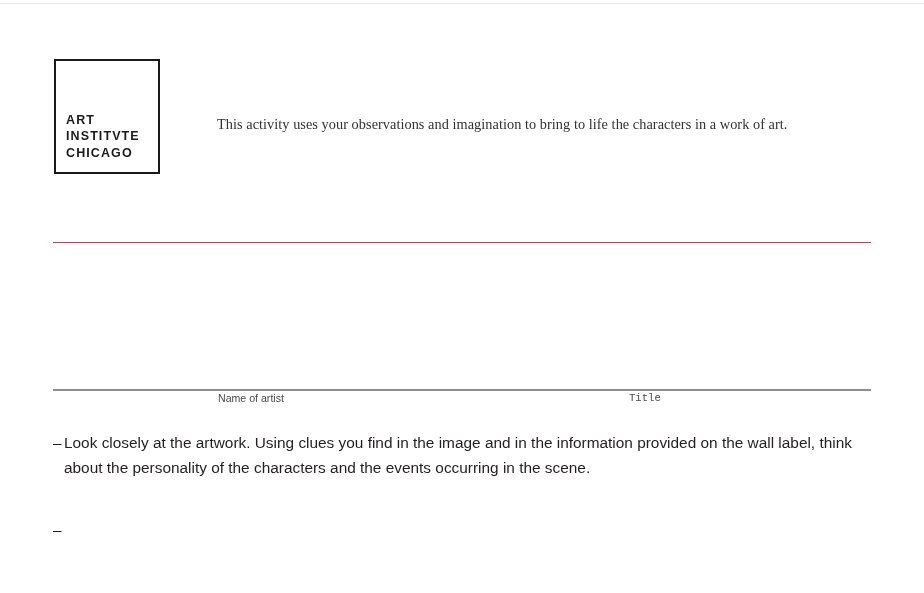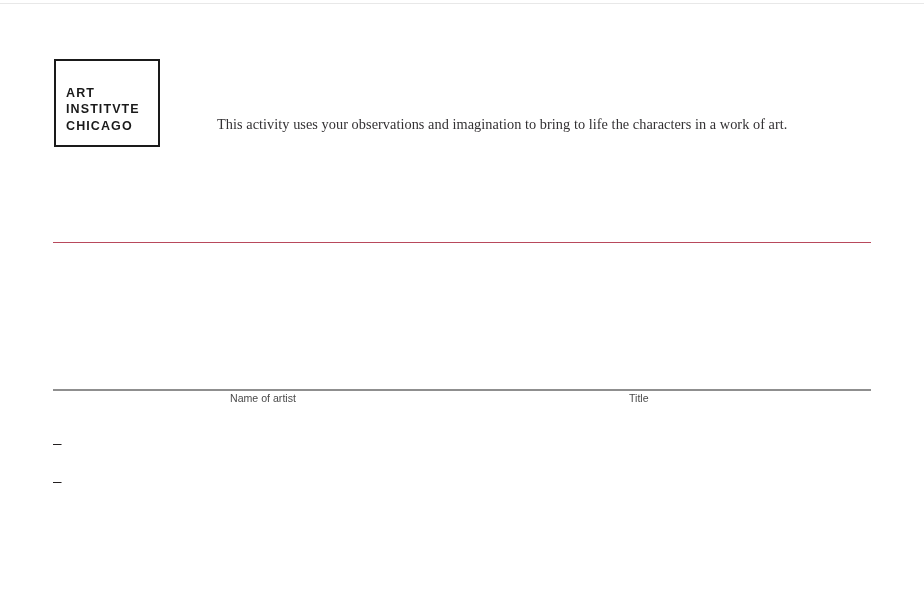--- a/index.html
+++ b/index.html
@@ -35,21 +35,21 @@
     width: 924px;
     height: 593px;
   }
 
   
   .logo-box {
     position: absolute;
     left: 54px;
     top: 59px;
     width: 106px;
-    height: 88px;
+    height: 115px;
     border: 2px solid #1a1a1a;
     box-sizing: border-box;
     background: #ffffff;
     padding-left: 24px;
   }
   .logo-text {
     position: absolute;
     left: 10px;
     bottom: 11px;
     font-family: "Liberation Sans", "DejaVu Sans", sans-serif;
@@ -115,22 +115,22 @@
 
   
   .field-caption {
     position: absolute;
     top: 392px;
     font-size: 10.6px;
     line-height: 13px;
     color: #4a4a4a;
     white-space: nowrap;
   }
-  .field-caption.artist { left: 218px; margin-left: 12px; }
-  .field-caption.title  { left: 629px; }
+  .field-caption.artist { left: 218px; }
+  .field-caption.title  { left: 629px; font-family: Liberation Mono, monospace; }
 
   
   .steps {
     position: absolute;
     left: 53px;
     top: 431px;
     width: 812px;
     margin: 0;
     padding: 0;
     list-style: none;
@@ -172,19 +172,20 @@
   <div class="rule-accent"></div>
 
 
   <div class="rule-field"></div>
   <div class="field-caption artist">Name of artist</div>
   <div class="field-caption title">Title</div>
 
   <ul class="steps">
     <li class="step">
       <span class="marker">–</span>
+      <span>Look closely at the artwork. Using clues you find in the image and in the information provided on the wall label, think about the personality of the characters and the events occurring in the scene.</span>
     </li>
     <li class="step">
       <span class="marker">–</span>
     </li>
   </ul>
 
 </div>
 
 </body></html>

